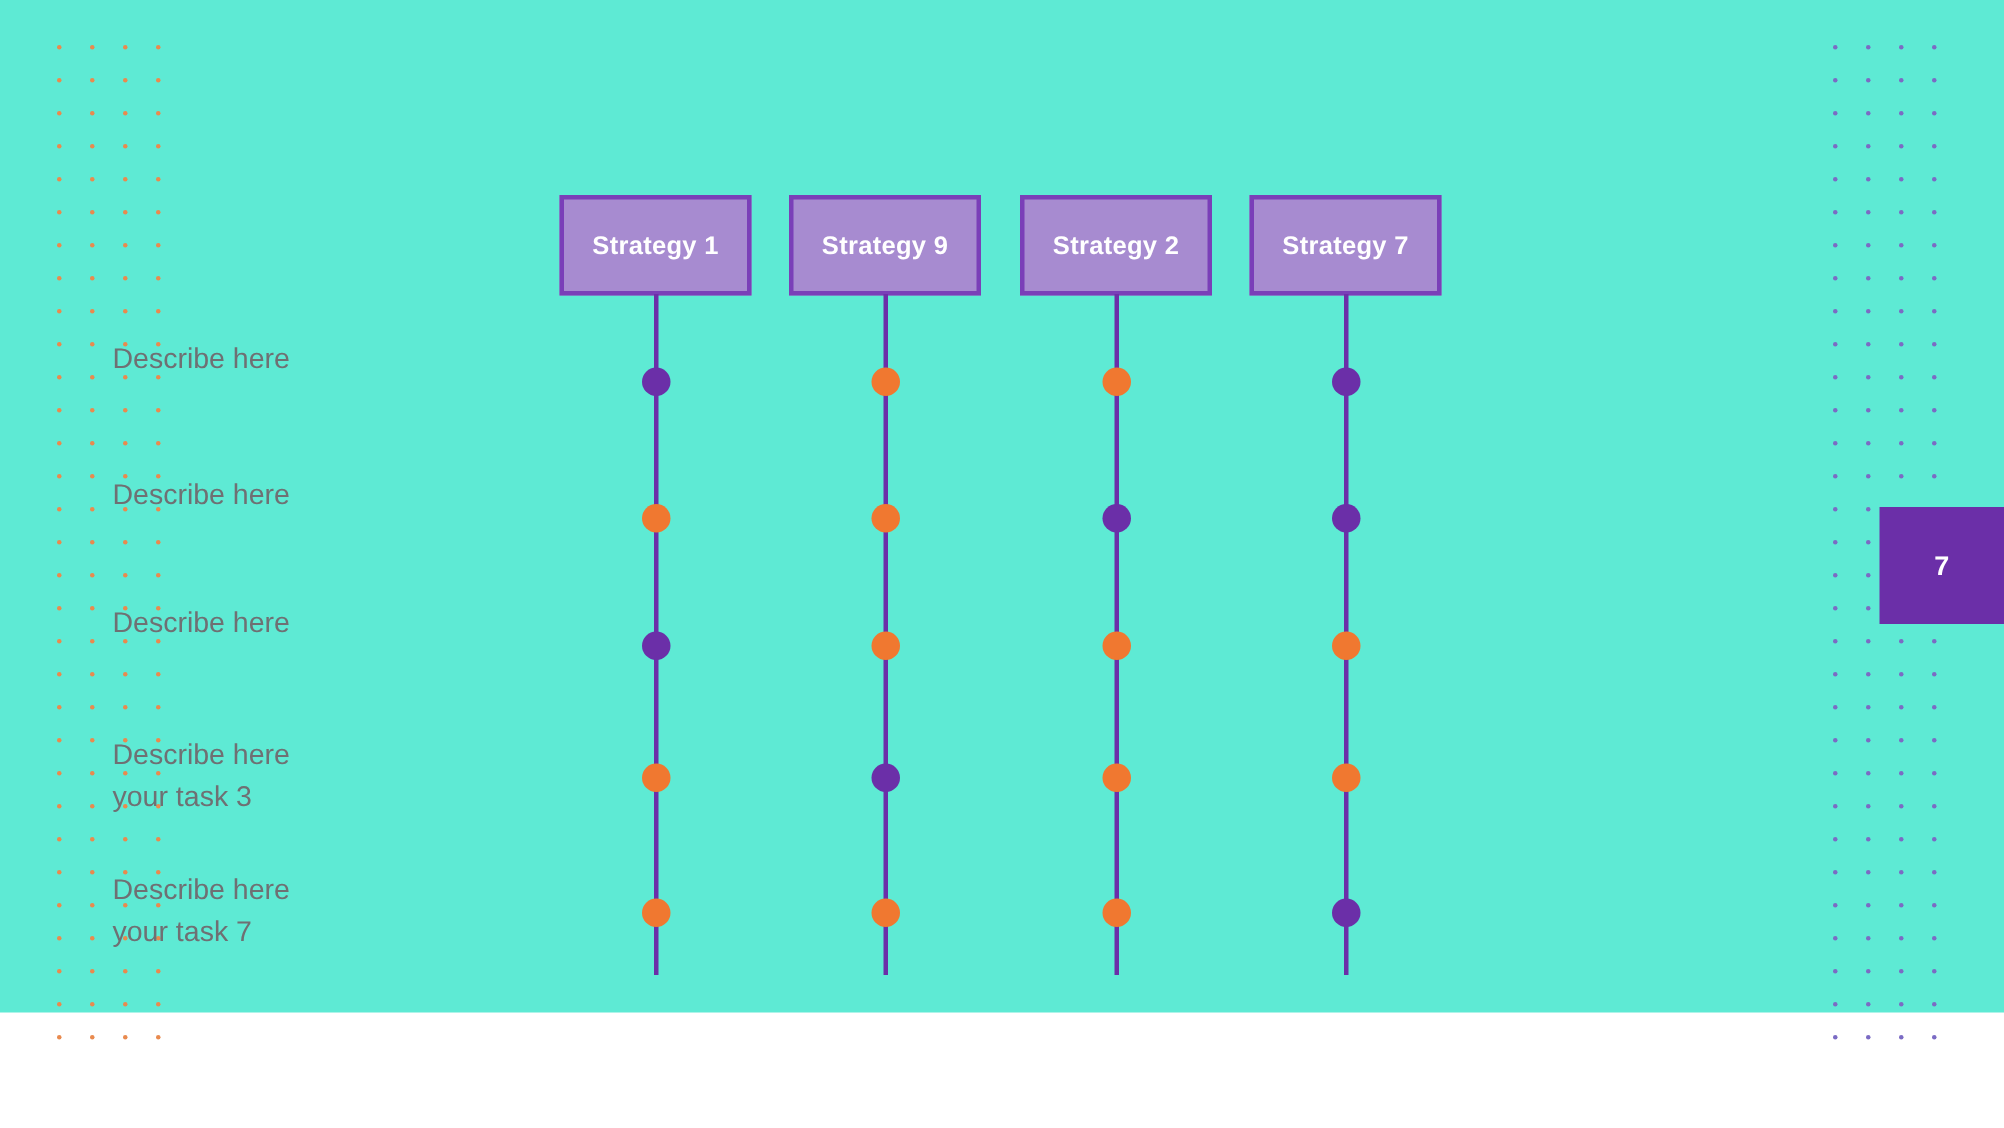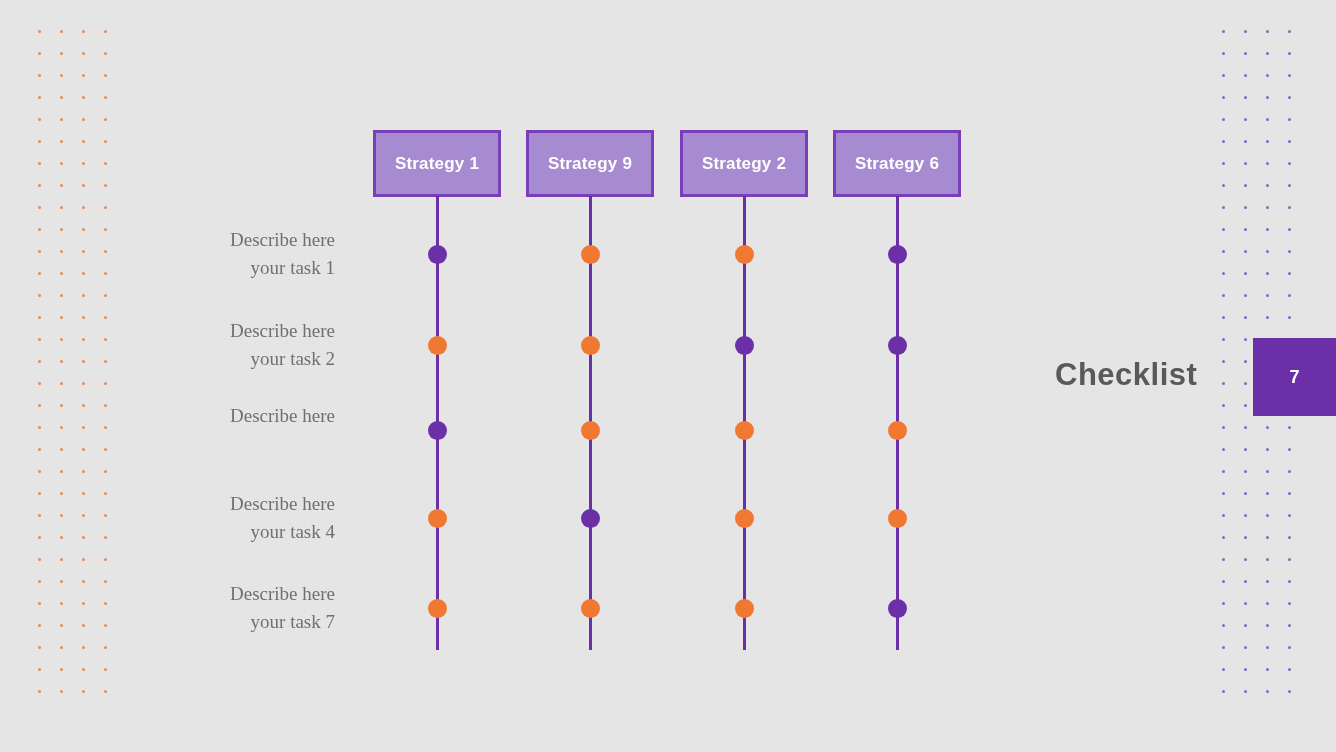--- a/index.html
+++ b/index.html
@@ -4,22 +4,22 @@
 <style>
   * { margin:0; padding:0; box-sizing:border-box; }
   html, body {
     width:1336px; height:752px;
     background:#ffffff;
     font-family:"Liberation Sans", sans-serif;
     overflow:hidden;
   }
   #slide {
     position:relative;
-    width:1336px; height:752px;
-    background:#e5e5e5;
+    width:1336px; height:675px;
+    background:#5eead4;
   }
 
   
   .dot-grid {
     position:absolute;
     top:30px;
     width:92px;
     height:688px;
   }
   #dot-grid-left  { left:38px; }
@@ -66,23 +66,23 @@
     border-radius:50%;
   }
   .milestone-dot.purple { background:#6B2FA8; }
   .milestone-dot.orange { background:#F07830; }
 
   
   .task-label {
     position:absolute;
     right:1001px;       
     width:260px;
-    text-align:right;
+    text-align:left;
     color:#6F7073;
-    font-family:Liberation Serif, serif;
+    font-family:Liberation Sans, sans-serif;
     font-size:19px;
     line-height:28px;
   }
 
   
   #title-block {
     position:absolute;
     left:1055px; top:357px;
     color:#58595B;
     font-size:31px;
@@ -366,44 +366,42 @@
       <div class="strategy-box" style="left: 373px; top: 130px;">
         <span class="strategy-label">Strategy 1</span>
       </div>
       <div class="strategy-box" style="left: 526px; top: 130px;">
         <span class="strategy-label">Strategy 9</span>
       </div>
       <div class="strategy-box" style="left: 680px; top: 130px;">
         <span class="strategy-label">Strategy 2</span>
       </div>
       <div class="strategy-box" style="left: 833px; top: 130px;">
-        <span class="strategy-label">Strategy 6</span>
+        <span class="strategy-label">Strategy 7</span>
       </div>
     </div>
   <div id="connector-lines">
       <div class="connector-line" style="left: 436px;"></div>
       <div class="connector-line" style="left: 589px;"></div>
       <div class="connector-line" style="left: 743px;"></div>
       <div class="connector-line" style="left: 896px;"></div>
     </div>
   <div id="task-labels">
       <div class="task-label" style="top: 226px;">
         <div>Describe here</div>
-        <div>your task 1</div>
       </div>
       <div class="task-label" style="top: 317px;">
         <div>Describe here</div>
-        <div>your task 2</div>
       </div>
       <div class="task-label" style="top: 402px;">
         <div>Describe here</div>
       </div>
       <div class="task-label" style="top: 490px;">
         <div>Describe here</div>
-        <div>your task 4</div>
+        <div>your task 3</div>
       </div>
       <div class="task-label" style="top: 580px;">
         <div>Describe here</div>
         <div>your task 7</div>
       </div>
     </div>
   <div id="milestone-dots">
       <div class="milestone-dot purple" style="left: 428px; top: 245px;"></div>
       <div class="milestone-dot orange" style="left: 581px; top: 245px;"></div>
       <div class="milestone-dot orange" style="left: 735px; top: 245px;"></div>
@@ -419,18 +417,17 @@
       <div class="milestone-dot orange" style="left: 428px; top: 509px;"></div>
       <div class="milestone-dot purple" style="left: 581px; top: 509px;"></div>
       <div class="milestone-dot orange" style="left: 735px; top: 509px;"></div>
       <div class="milestone-dot orange" style="left: 888px; top: 509px;"></div>
       <div class="milestone-dot orange" style="left: 428px; top: 599px;"></div>
       <div class="milestone-dot orange" style="left: 581px; top: 599px;"></div>
       <div class="milestone-dot orange" style="left: 735px; top: 599px;"></div>
       <div class="milestone-dot purple" style="left: 888px; top: 599px;"></div>
     </div>
 
-  <div id="title-block">Checklist</div>
   <div id="page-number-box">
     <span class="page-num">7</span>
   </div>
 
 </div>
 
 </body></html>

